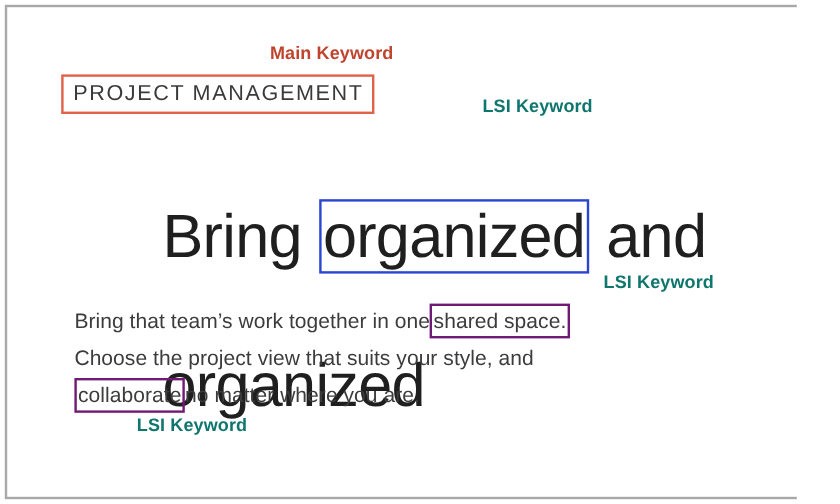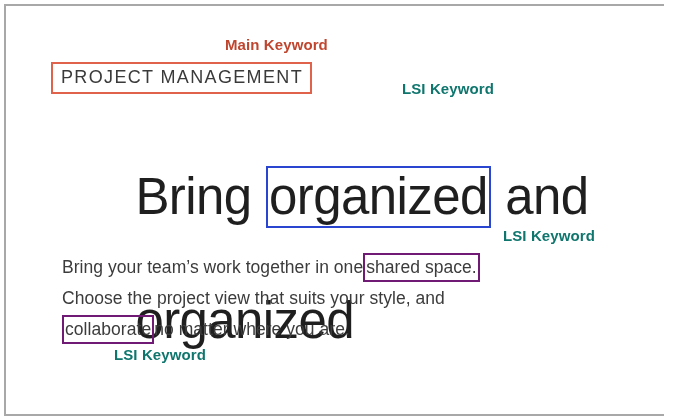--- a/index.html
+++ b/index.html
@@ -129,21 +129,21 @@
       <span class="nowrap">
         <span>Bring </span><span class="hl-box">organized</span><span> and</span>
       </span><br>
       <span>organized</span>
     </div>
 
     <div class="callout lsi" style="left: 497px; top: 222px;">LSI Keyword</div>
 
     <div class="body-copy">
       <div class="nowrap">
-        <span>Bring your team’s work together in one</span><span class="hl-box">shared space.</span>
+        <span>Bring that team’s work together in one</span><span class="hl-box">shared space.</span>
       </div>
       <div class="nowrap">
         <span>Choose the project view that suits your style, and</span>
       </div>
       <div class="nowrap">
         <span class="hl-box">collaborate</span><span>no matter where you are.</span>
       </div>
     </div>
 
     <div class="callout lsi" style="left: 108px; top: 341px;">LSI Keyword</div>

